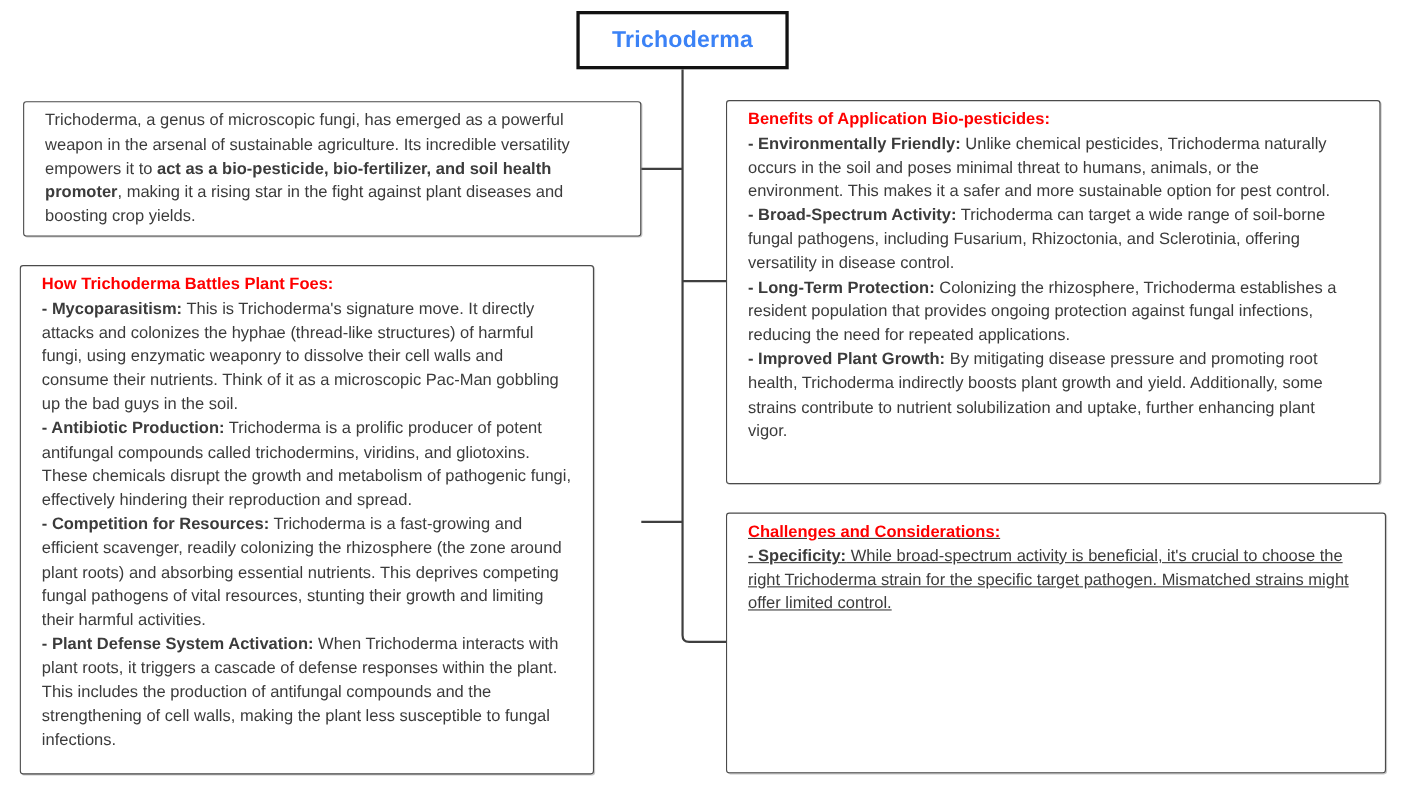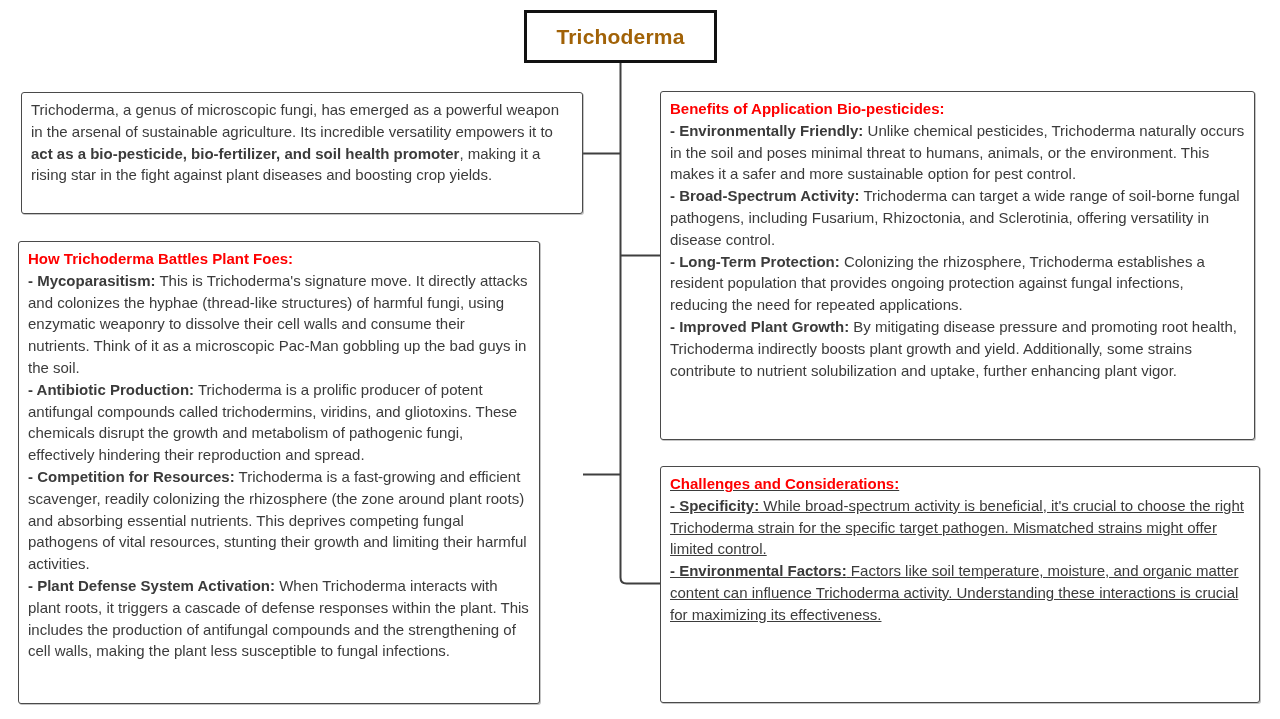--- a/index.html
+++ b/index.html
@@ -6,25 +6,25 @@
   *{box-sizing:border-box;}
   .canvas{
     position:relative;width:1280px;height:719px;background:#ffffff;overflow:hidden;
     font-family:"Liberation Sans",sans-serif;color:#3b3b3b;
   }
   svg.connectors{position:absolute;left:0;top:0;width:1280px;height:719px;}
   .title-box{
     position:absolute;left:524px;top:10px;width:193px;height:53px;
     background:#ffffff;border:3px solid #121212;
     display:flex;align-items:center;justify-content:center;
-    font-size:21px;font-weight:bold;color:#a16207;letter-spacing:0.2px;
+    font-size:21px;font-weight:bold;color:#3b82f6;letter-spacing:0.2px;
   }
   .box{
     position:absolute;background:#ffffff;border:1.6px solid #4a4a4a;border-radius:3px;
-    padding:6px 9px;font-size:15px;line-height:21.8px;
+    padding:6px 19px;font-size:15px;line-height:21.8px;
     box-shadow:1px 1px 0 rgba(90,90,90,0.35);
   }
   .box p{margin:0;}
   .hd{color:#fe0000;font-weight:bold;}
   .b{font-weight:bold;}
   .box-intro{left:21px;top:92px;width:562px;min-height:122px;}
   .box-battles{left:18px;top:241px;width:522px;min-height:463px;}
   .box-benefits{left:660px;top:91px;width:595px;min-height:349px;}
   .box-challenges{left:660px;top:466px;width:600px;min-height:237px;text-decoration:underline;}
 </style>
@@ -60,16 +60,15 @@
     <p class="hd">Benefits of Application Bio-pesticides:</p>
     <p class="item"><span class="b">- Environmentally Friendly:</span><span> Unlike chemical pesticides, Trichoderma naturally occurs in the soil and poses minimal threat to humans, animals, or the environment. This makes it a safer and more sustainable option for pest control.</span></p>
     <p class="item"><span class="b">- Broad-Spectrum Activity:</span><span> Trichoderma can target a wide range of soil-borne fungal pathogens, including Fusarium, Rhizoctonia, and Sclerotinia, offering versatility in disease control.</span></p>
     <p class="item"><span class="b">- Long-Term Protection:</span><span> Colonizing the rhizosphere, Trichoderma establishes a resident population that provides ongoing protection against fungal infections, reducing the need for repeated applications.</span></p>
     <p class="item"><span class="b">- Improved Plant Growth:</span><span> By mitigating disease pressure and promoting root health, Trichoderma indirectly boosts plant growth and yield. Additionally, some strains contribute to nutrient solubilization and uptake, further enhancing plant vigor.</span></p>
   </div>
 
   <div class="box box-challenges">
     <p class="hd">Challenges and Considerations:</p>
     <p class="item"><span class="b">- Specificity:</span><span> While broad-spectrum activity is beneficial, it's crucial to choose the right Trichoderma strain for the specific target pathogen. Mismatched strains might offer limited control.</span></p>
-    <p class="item"><span class="b">- Environmental Factors:</span><span> Factors like soil temperature, moisture, and organic matter content can influence Trichoderma activity. Understanding these interactions is crucial for maximizing its effectiveness.</span></p>
   </div>
 
 </div>
 
 </body></html>

